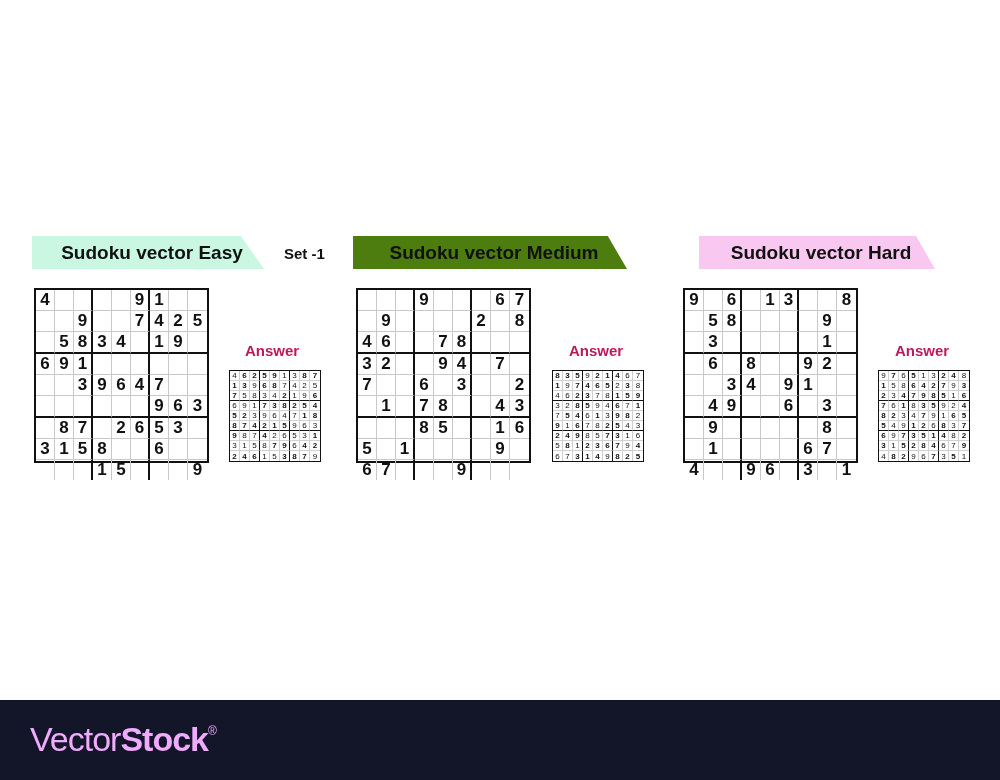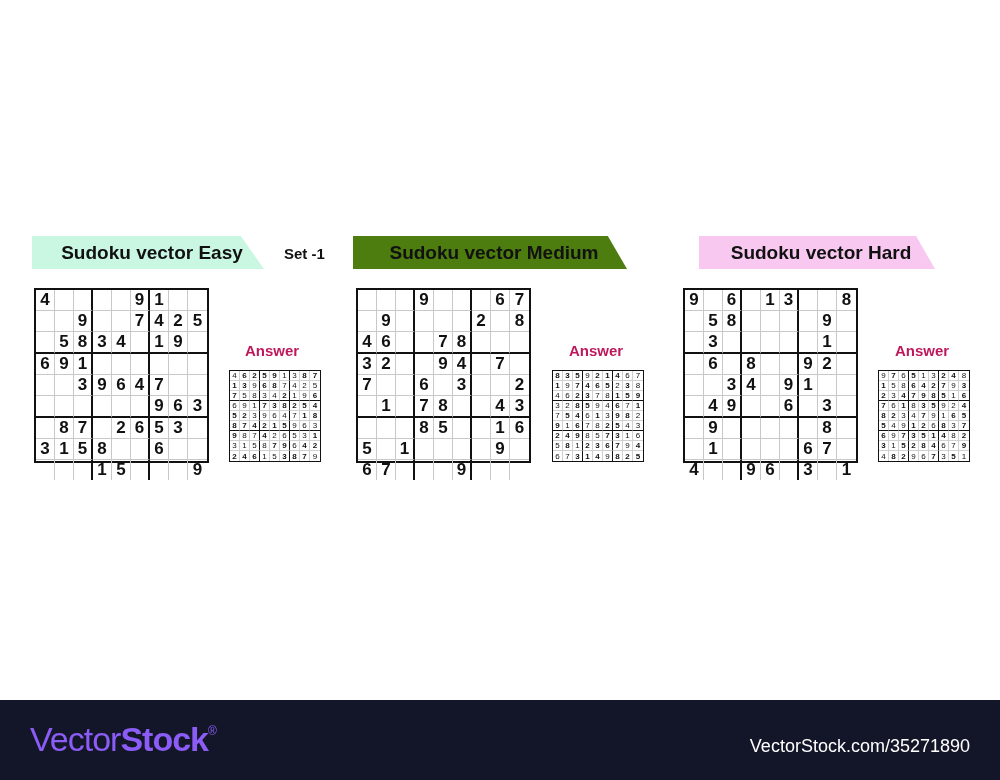--- a/index.html
+++ b/index.html
@@ -24,21 +24,21 @@
   .small .cell { font-size:8px; font-weight:normal; border-color:#d0d0d0; }
   .small .cell.given { font-weight:bold; }
   .cell.c2, .cell.c5 { border-right:2px solid #111; }
   .cell.r2, .cell.r5 { border-bottom:2px solid #111; }
   .small .cell.c2, .small .cell.c5 { border-right:1.5px solid #111; }
   .small .cell.r2, .small .cell.r5 { border-bottom:1.5px solid #111; }
   .cell.c8 { border-right:none; }
   .cell.r8 { border-bottom:none; }
   .answer-label { position:absolute; top:342px; font-weight:bold; font-size:15px; color:#be185d; }
   .footer { position:absolute; left:0; top:700px; width:1000px; height:80px; background:#131628; }
-  .logo { position:absolute; left:30px; top:20px; color:#8b5cf6; font-size:34px; letter-spacing:-1px; }
+  .logo { position:absolute; left:30px; top:20px; color:#f0abfc; font-size:34px; letter-spacing:-1px; }
   .logo .thin { font-weight:normal; }
   .logo .bold { font-weight:bold; }
   .logo sup { font-size:12px; vertical-align:top; position:relative; top:4px; }
   .footer-url { position:absolute; right:30px; top:36px; color:#fff; font-size:18px; }
 </style>
 </head>
 <body>
 
 <div class="banner banner-easy">
   <span>Sudoku vector Easy</span>
@@ -552,14 +552,13 @@
     <div class="cell r8 c5 given">7</div>
     <div class="cell r8 c6">3</div>
     <div class="cell r8 c7 given">5</div>
     <div class="cell r8 c8">1</div>
   </div>
 
 <div class="footer">
   <div class="logo">
     <span class="thin">Vector</span><span class="bold">Stock</span><sup>®</sup>
   </div>
-  <div class="footer-url">VectorStock.com/35271890</div>
 </div>
 
 </body></html>

